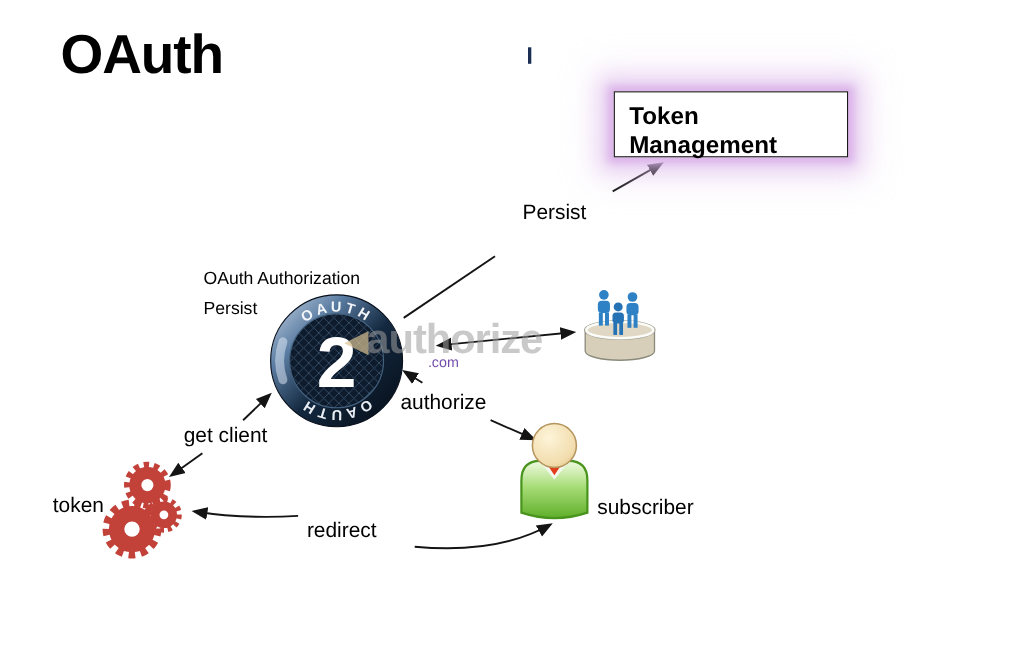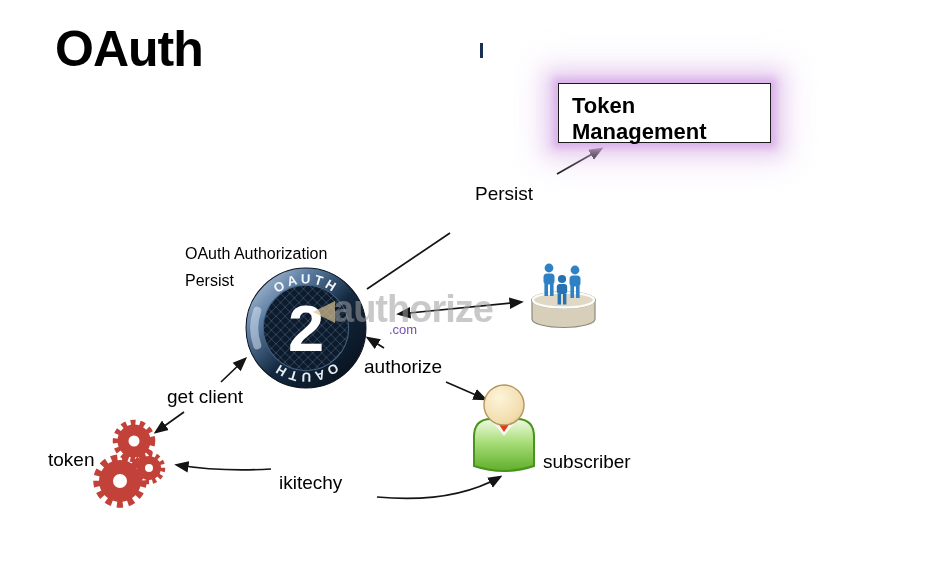--- a/index.html
+++ b/index.html
@@ -176,21 +176,21 @@
     <div>OAuth Authorization</div>
     <div>Persist</div>
   </div>
 
   <div id="get-token-label" class="abs diagram-label">get client</div>
 
   <div id="authorize-label" class="abs diagram-label">authorize</div>
 
   <div id="client-label" class="abs diagram-label">token</div>
 
-  <div id="redirect-label" class="abs diagram-label">ikitechy</div>
+  <div id="redirect-label" class="abs diagram-label">redirect</div>
 
   <div id="subscriber-label" class="abs diagram-label">subscriber</div>
 
   <div id="watermark" class="abs">
     <span class="wm-arrow"></span>
     <span class="wm-text">authorize</span>
     <span class="wm-dom">.com</span>
   </div>
 
 </div>

